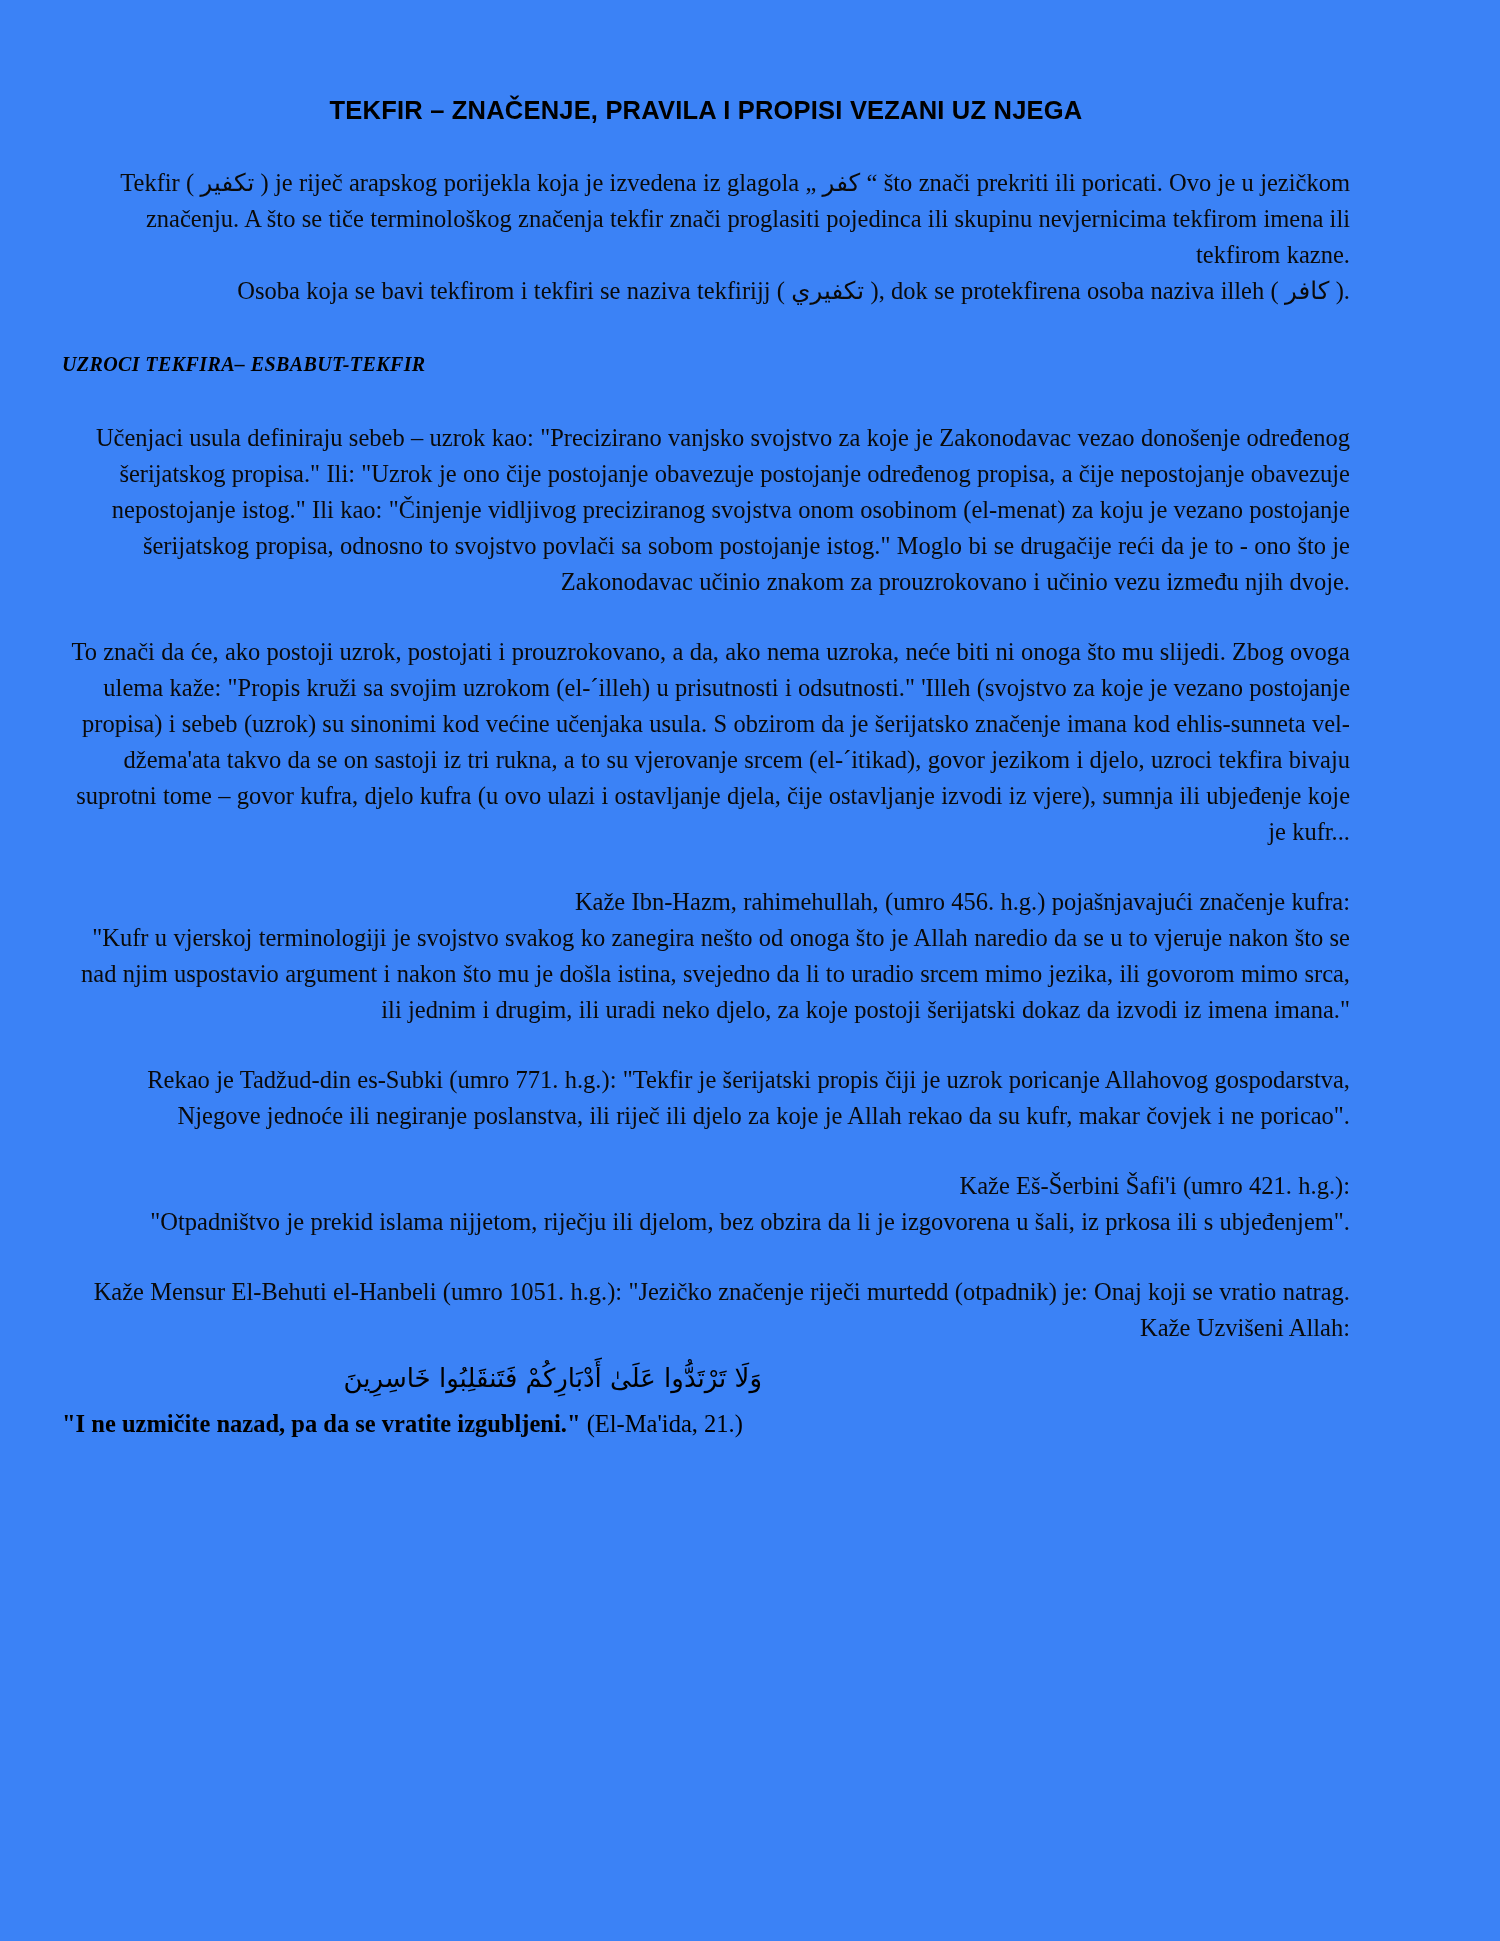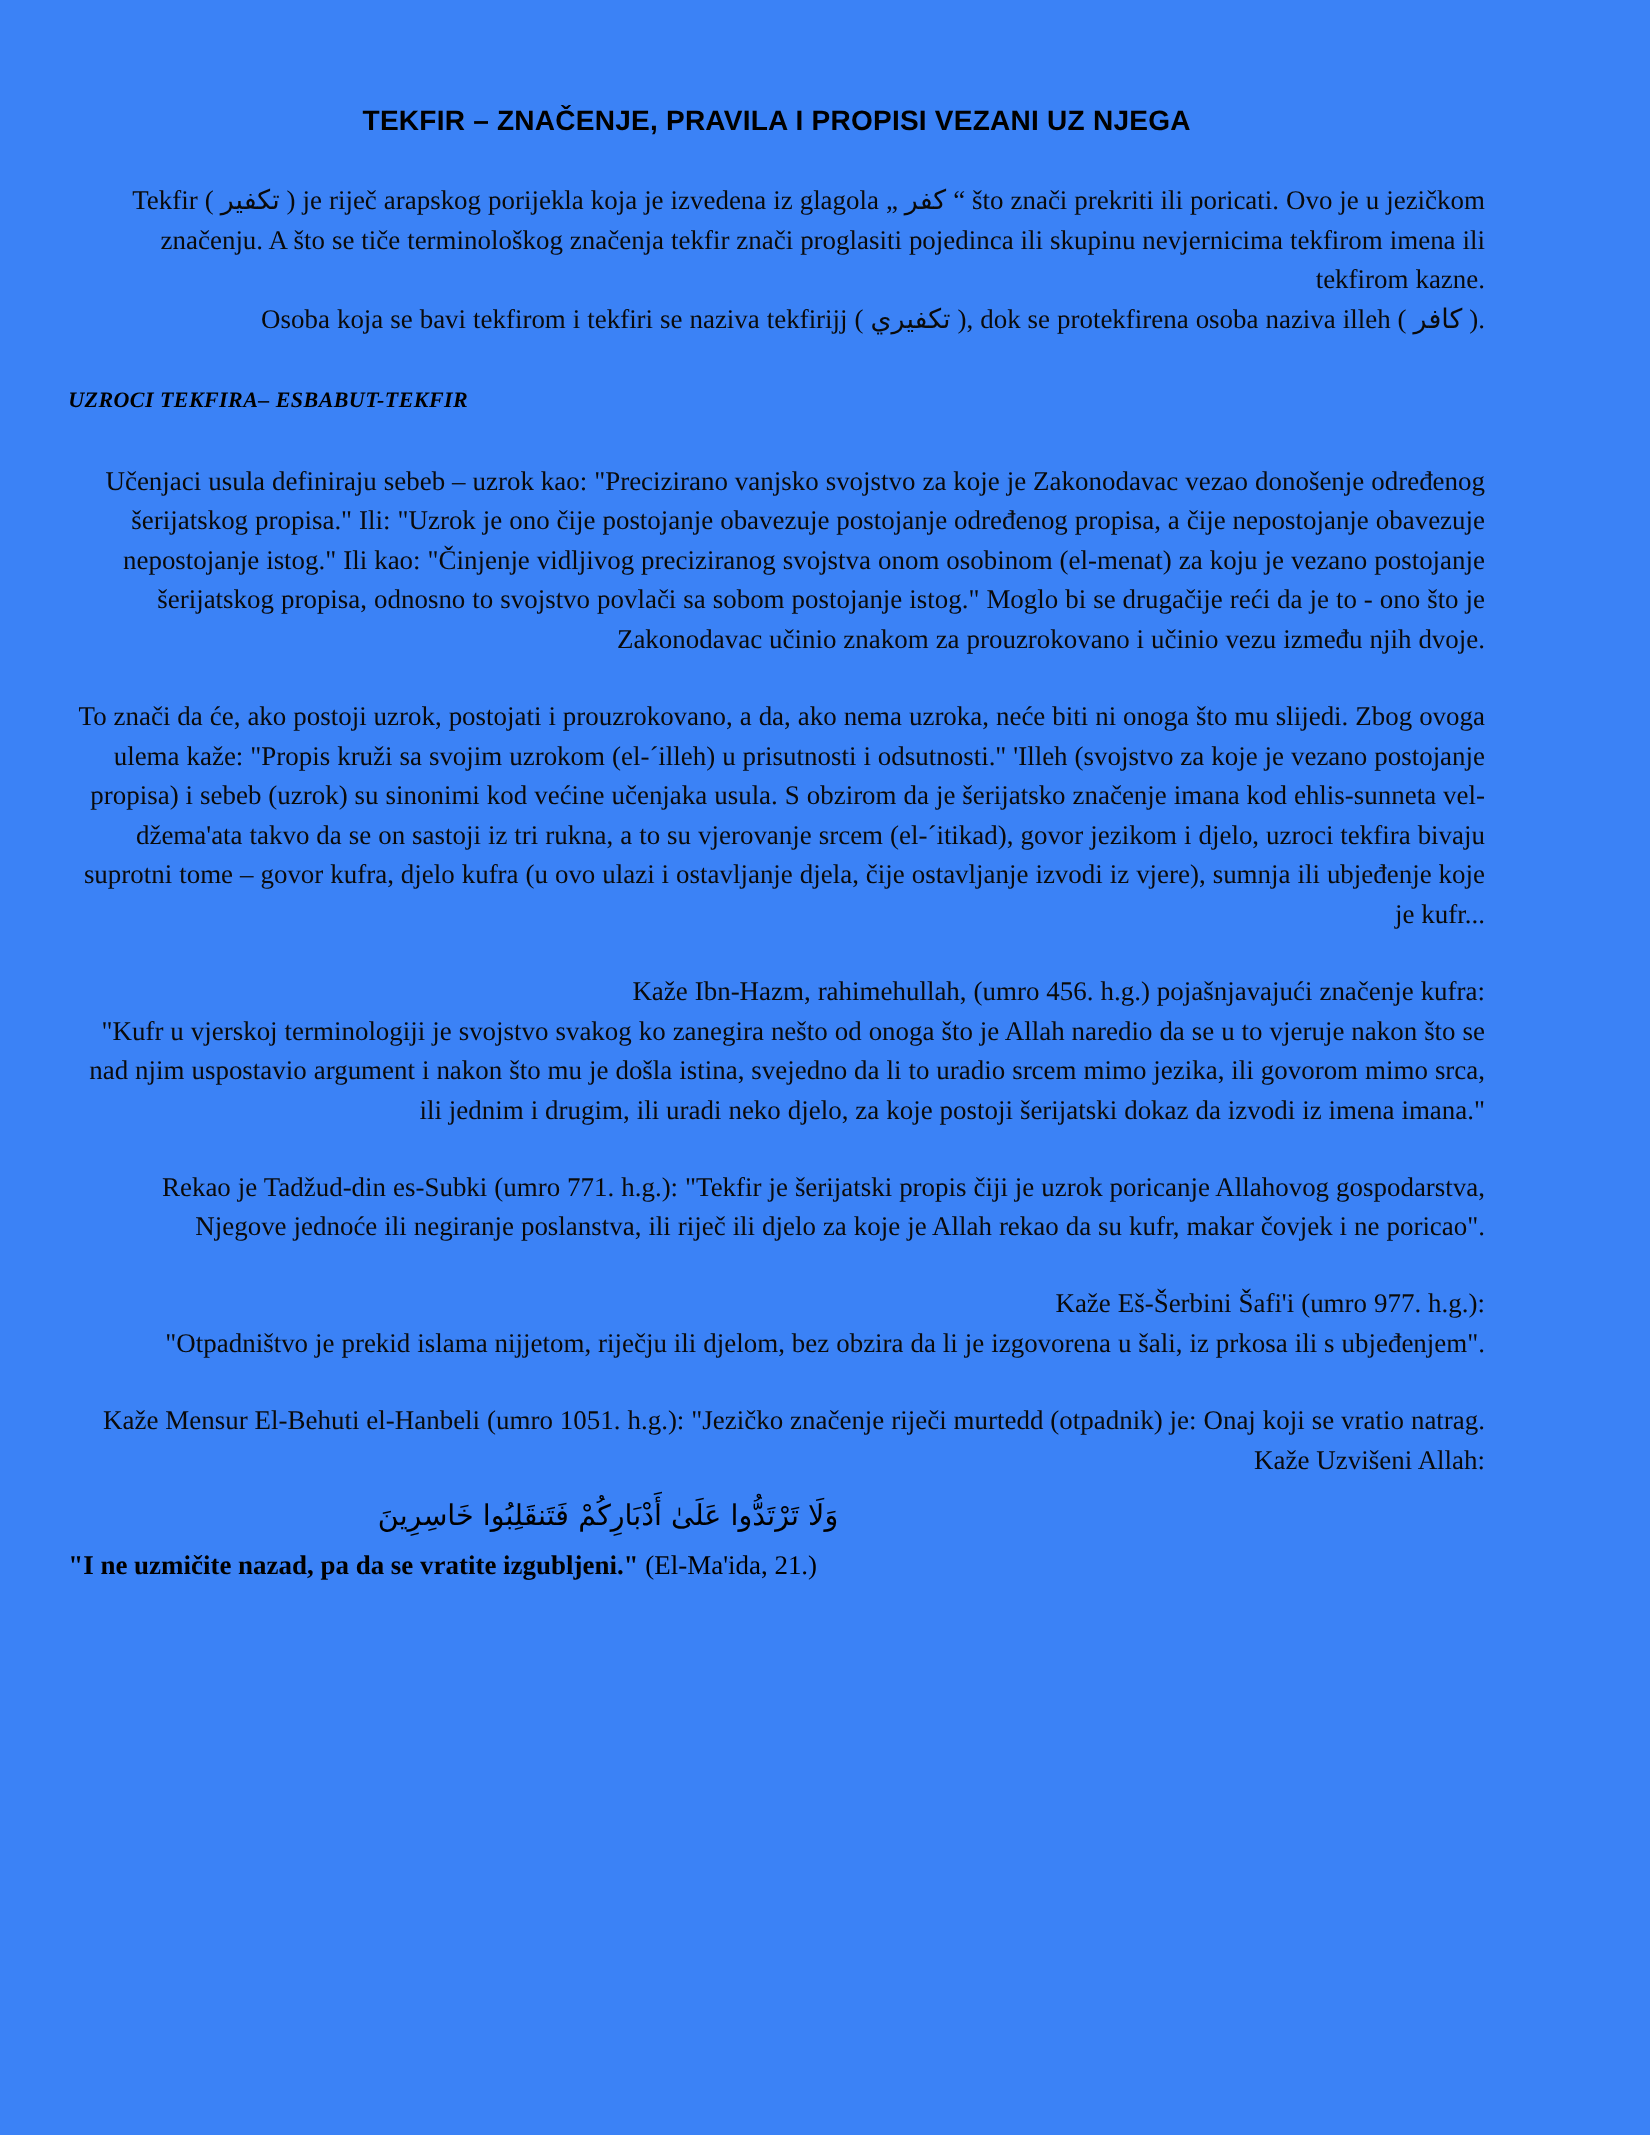--- a/index.html
+++ b/index.html
@@ -95,21 +95,21 @@
   <p class="para tight">Kaže Ibn-Hazm, rahimehullah, (umro 456. h.g.) pojašnjavajući značenje kufra:</p>
 
   <p class="para">"Kufr u vjerskoj terminologiji je svojstvo svakog ko zanegira nešto od onoga što je Allah naredio da se u to vjeruje nakon što se nad njim uspostavio argument i nakon što mu je došla istina, svejedno da li to uradio srcem mimo jezika, ili govorom mimo srca, ili jednim i drugim, ili uradi neko djelo, za koje postoji šerijatski dokaz da izvodi iz imena imana."</p>
 
   <div class="gap-md"></div>
 
   <p class="para">Rekao je Tadžud-din es-Subki (umro 771. h.g.): "Tekfir je šerijatski propis čiji je uzrok poricanje Allahovog gospodarstva, Njegove jednoće ili negiranje poslanstva, ili riječ ili djelo za koje je Allah rekao da su kufr, makar čovjek i ne poricao".</p>
 
   <div class="gap-md"></div>
 
-  <p class="para tight">Kaže Eš-Šerbini Šafi'i (umro 977. h.g.):</p>
+  <p class="para tight">Kaže Eš-Šerbini Šafi'i (umro 421. h.g.):</p>
 
   <p class="para">"Otpadništvo je prekid islama nijjetom, riječju ili djelom, bez obzira da li je izgovorena u šali, iz prkosa ili s ubjeđenjem".</p>
 
   <div class="gap-md"></div>
 
   <p class="para tight">Kaže Mensur El-Behuti el-Hanbeli (umro 1051. h.g.): "Jezičko značenje riječi murtedd (otpadnik) je: Onaj koji se vratio natrag. Kaže Uzvišeni Allah:</p>
 
   <p class="ayah">وَلَا تَرْتَدُّوا عَلَىٰ أَدْبَارِكُمْ فَتَنقَلِبُوا خَاسِرِينَ</p>
 
   <p class="bold-translation">

